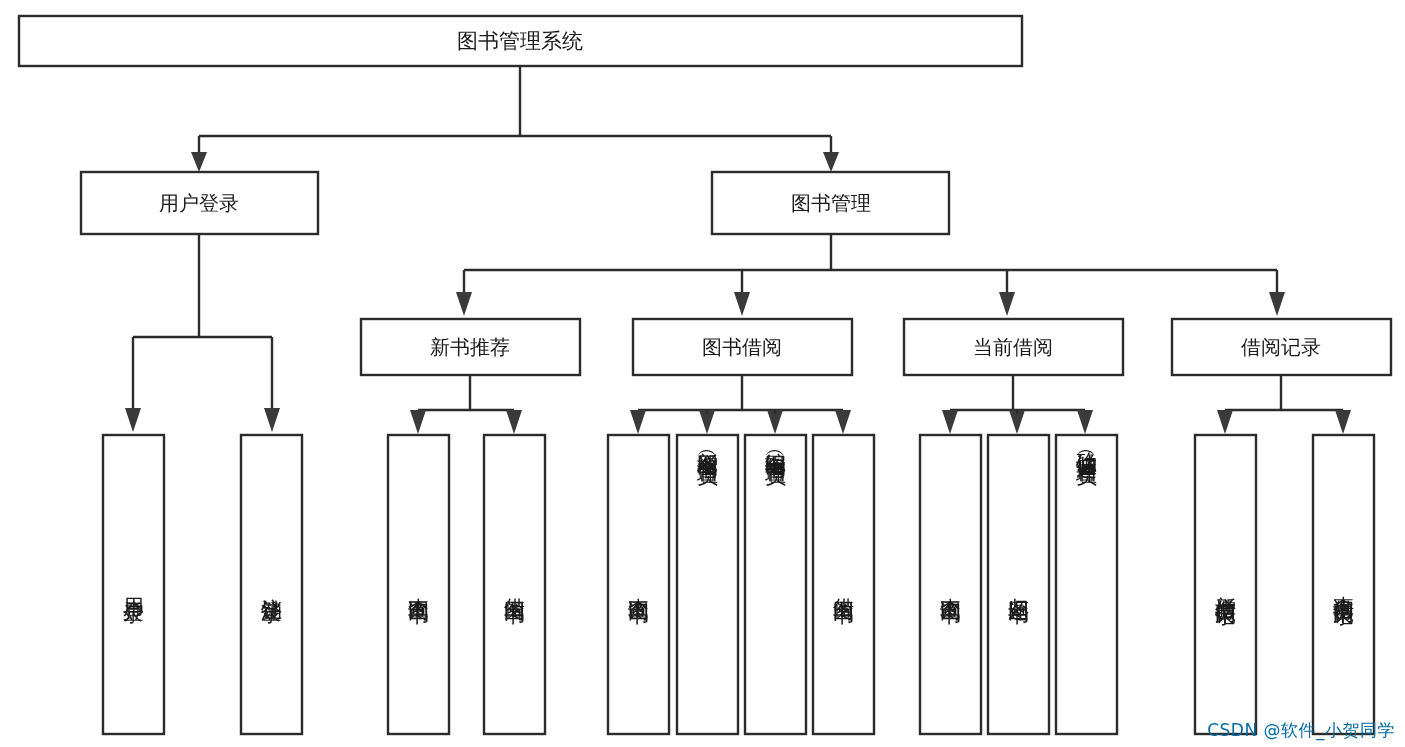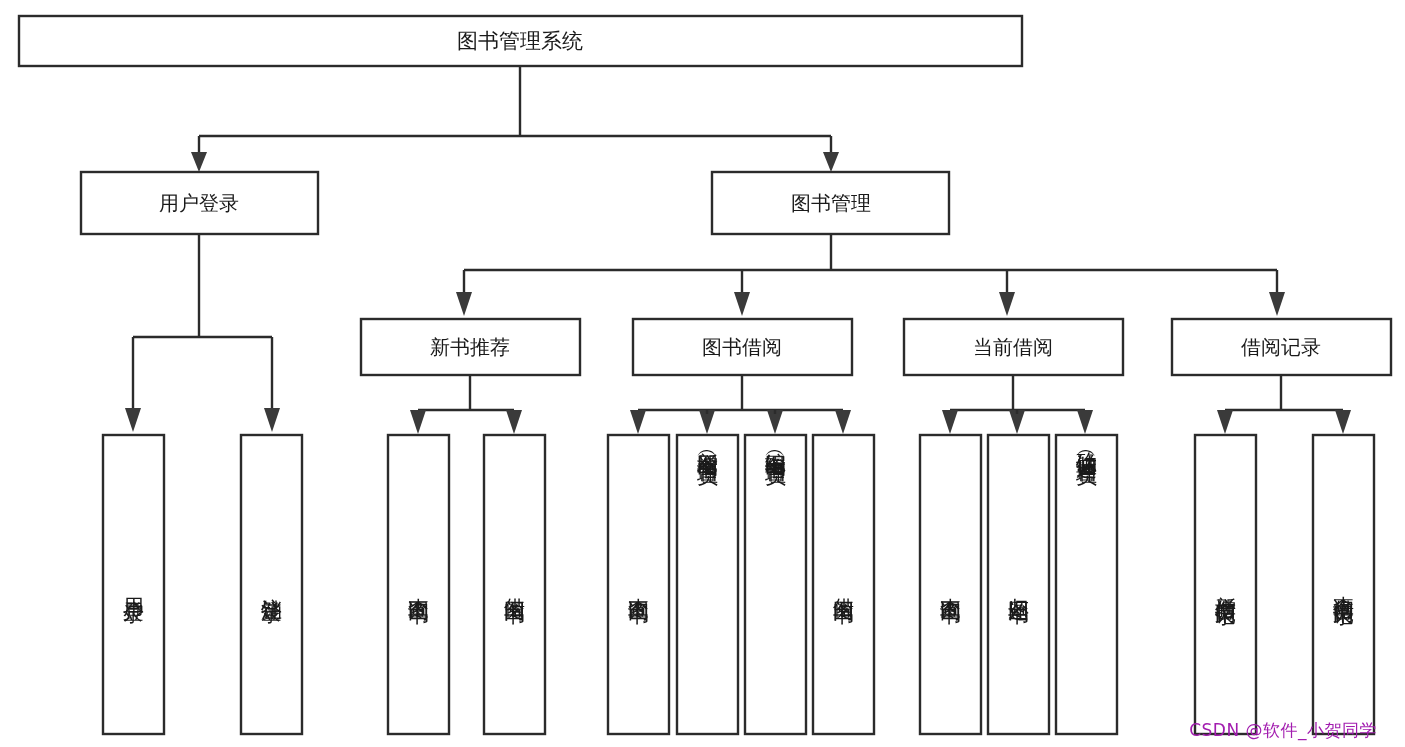--- a/index.html
+++ b/index.html
@@ -66,25 +66,25 @@
     font-family: "DejaVu Sans", "Liberation Sans", sans-serif;
     font-size: 21px;
     line-height: 1.05;
     letter-spacing: 2px;
     color: #1a1a1a;
     white-space: nowrap;
     text-align: center;
   }
   .watermark {
     position: absolute;
-    right: 28px;
+    right: 10px;
     bottom: 5px;
     font-family: "DejaVu Sans", "Liberation Sans", sans-serif;
     font-size: 17px;
-    color: #a21caf;
+    color: #0369a1;
     letter-spacing: 0.5px;
     user-select: none;
   }
 </style>
 </head>
 <body>
 
 <div id="diagram-root">
 
   <svg class="diagram-canvas" viewBox="0 0 1405 747" xmlns="http://www.w3.org/2000/svg">

